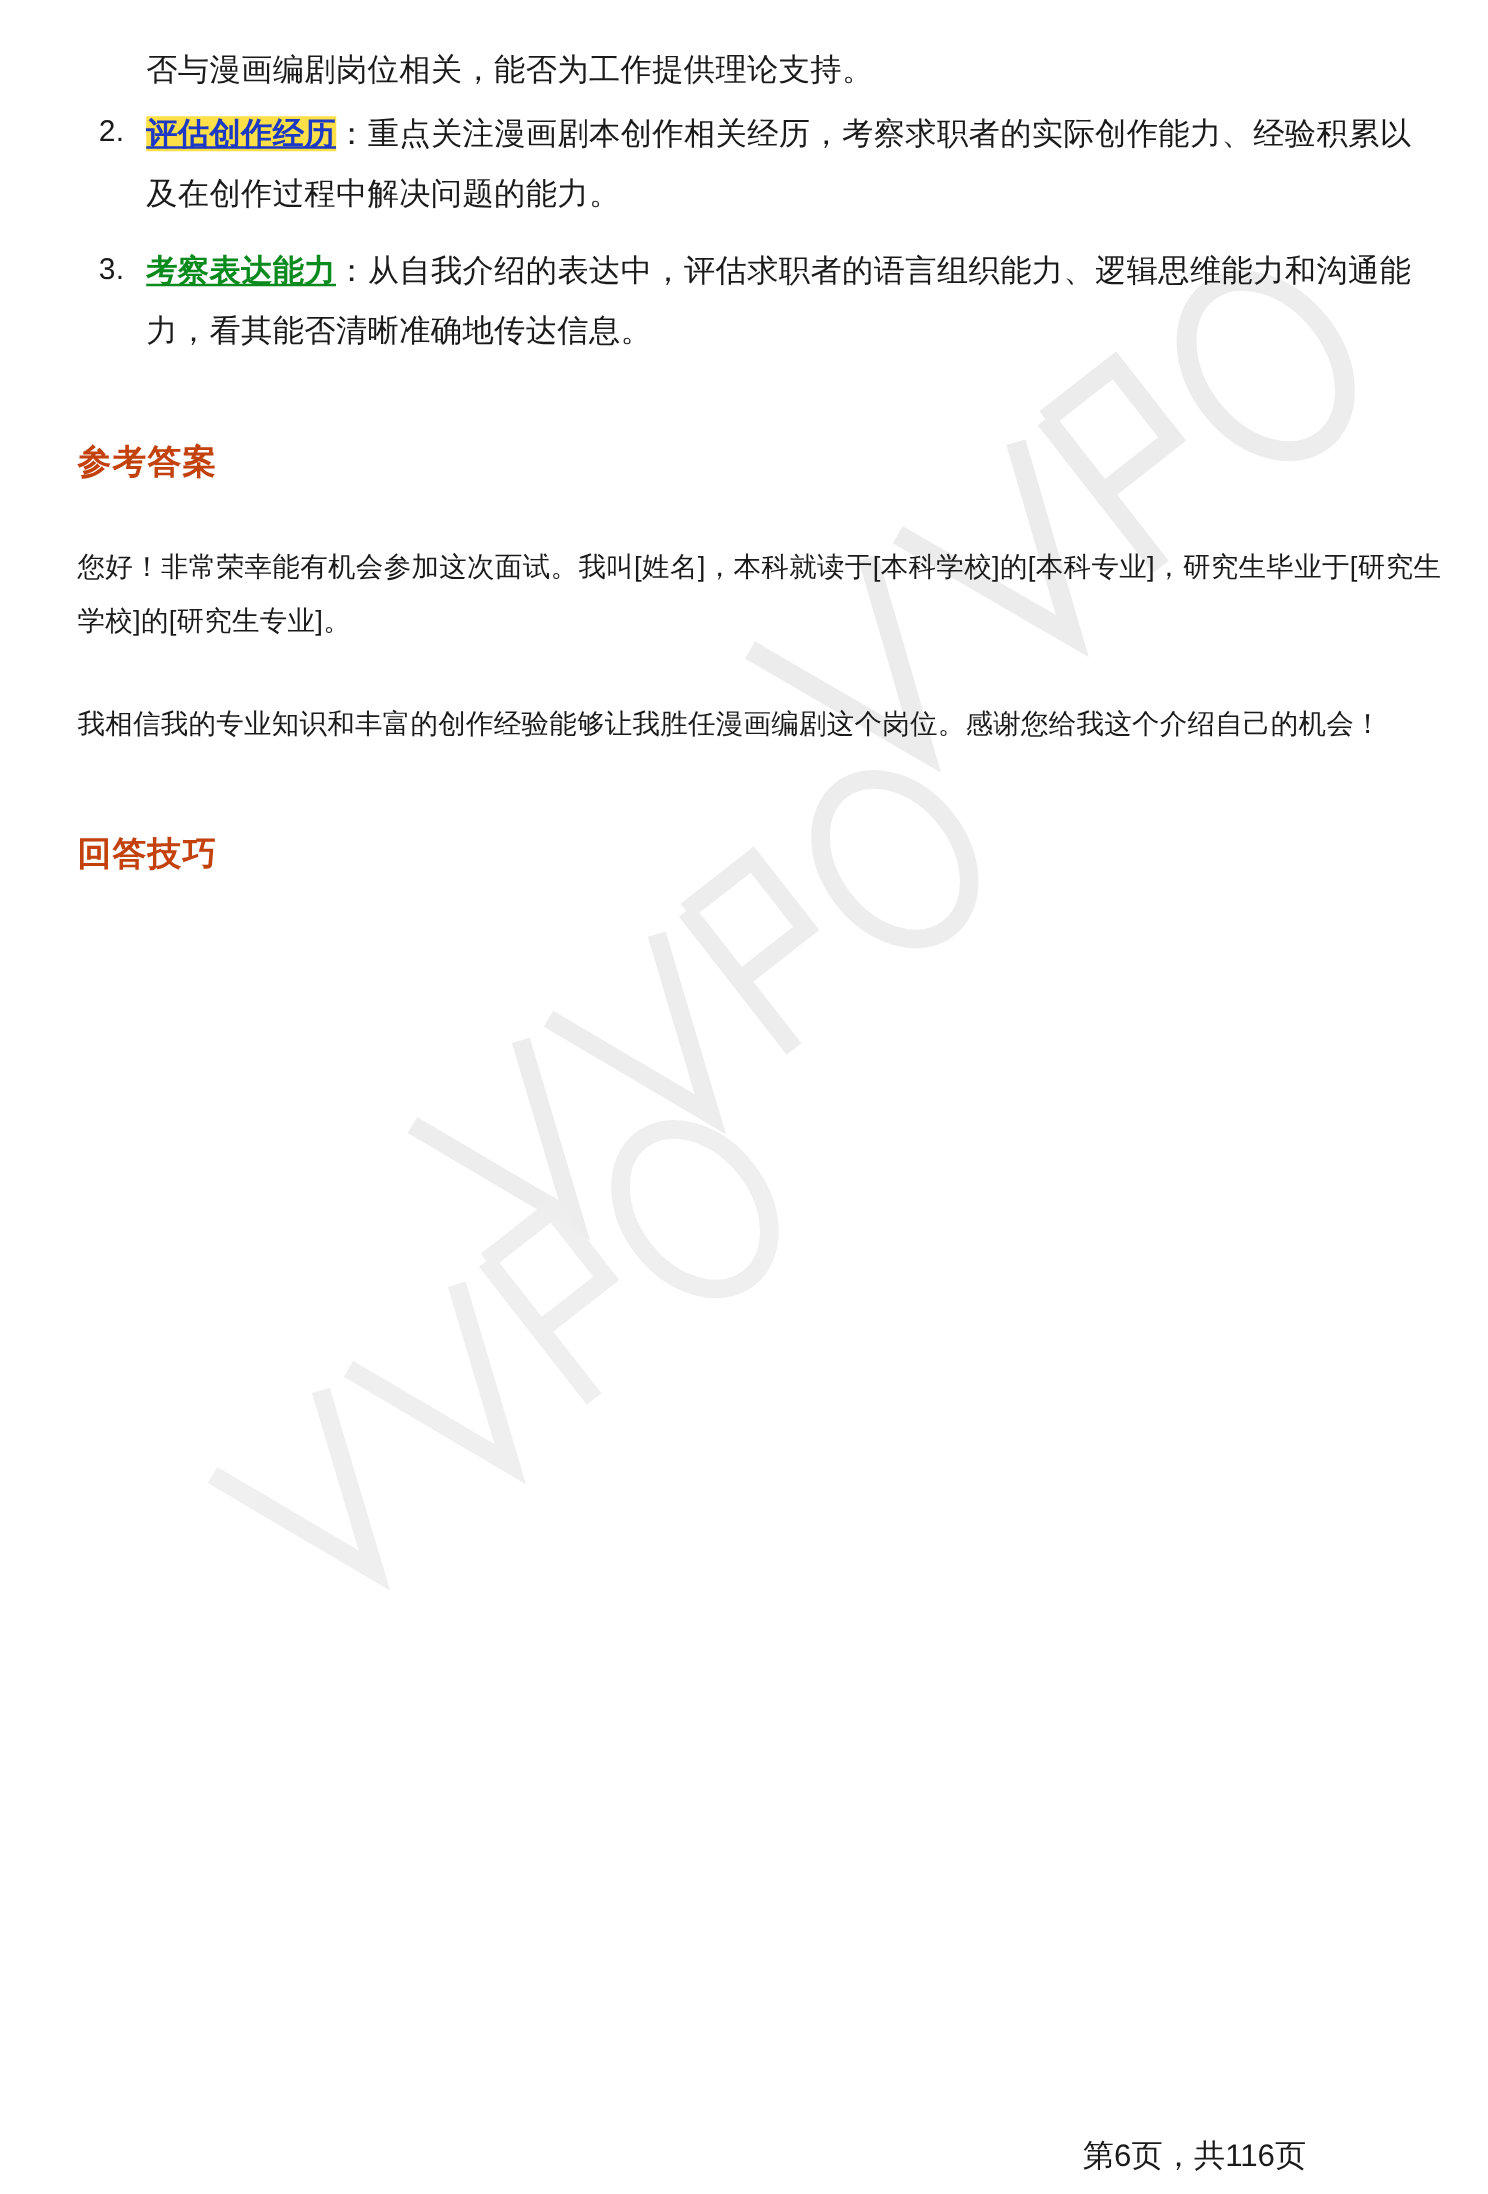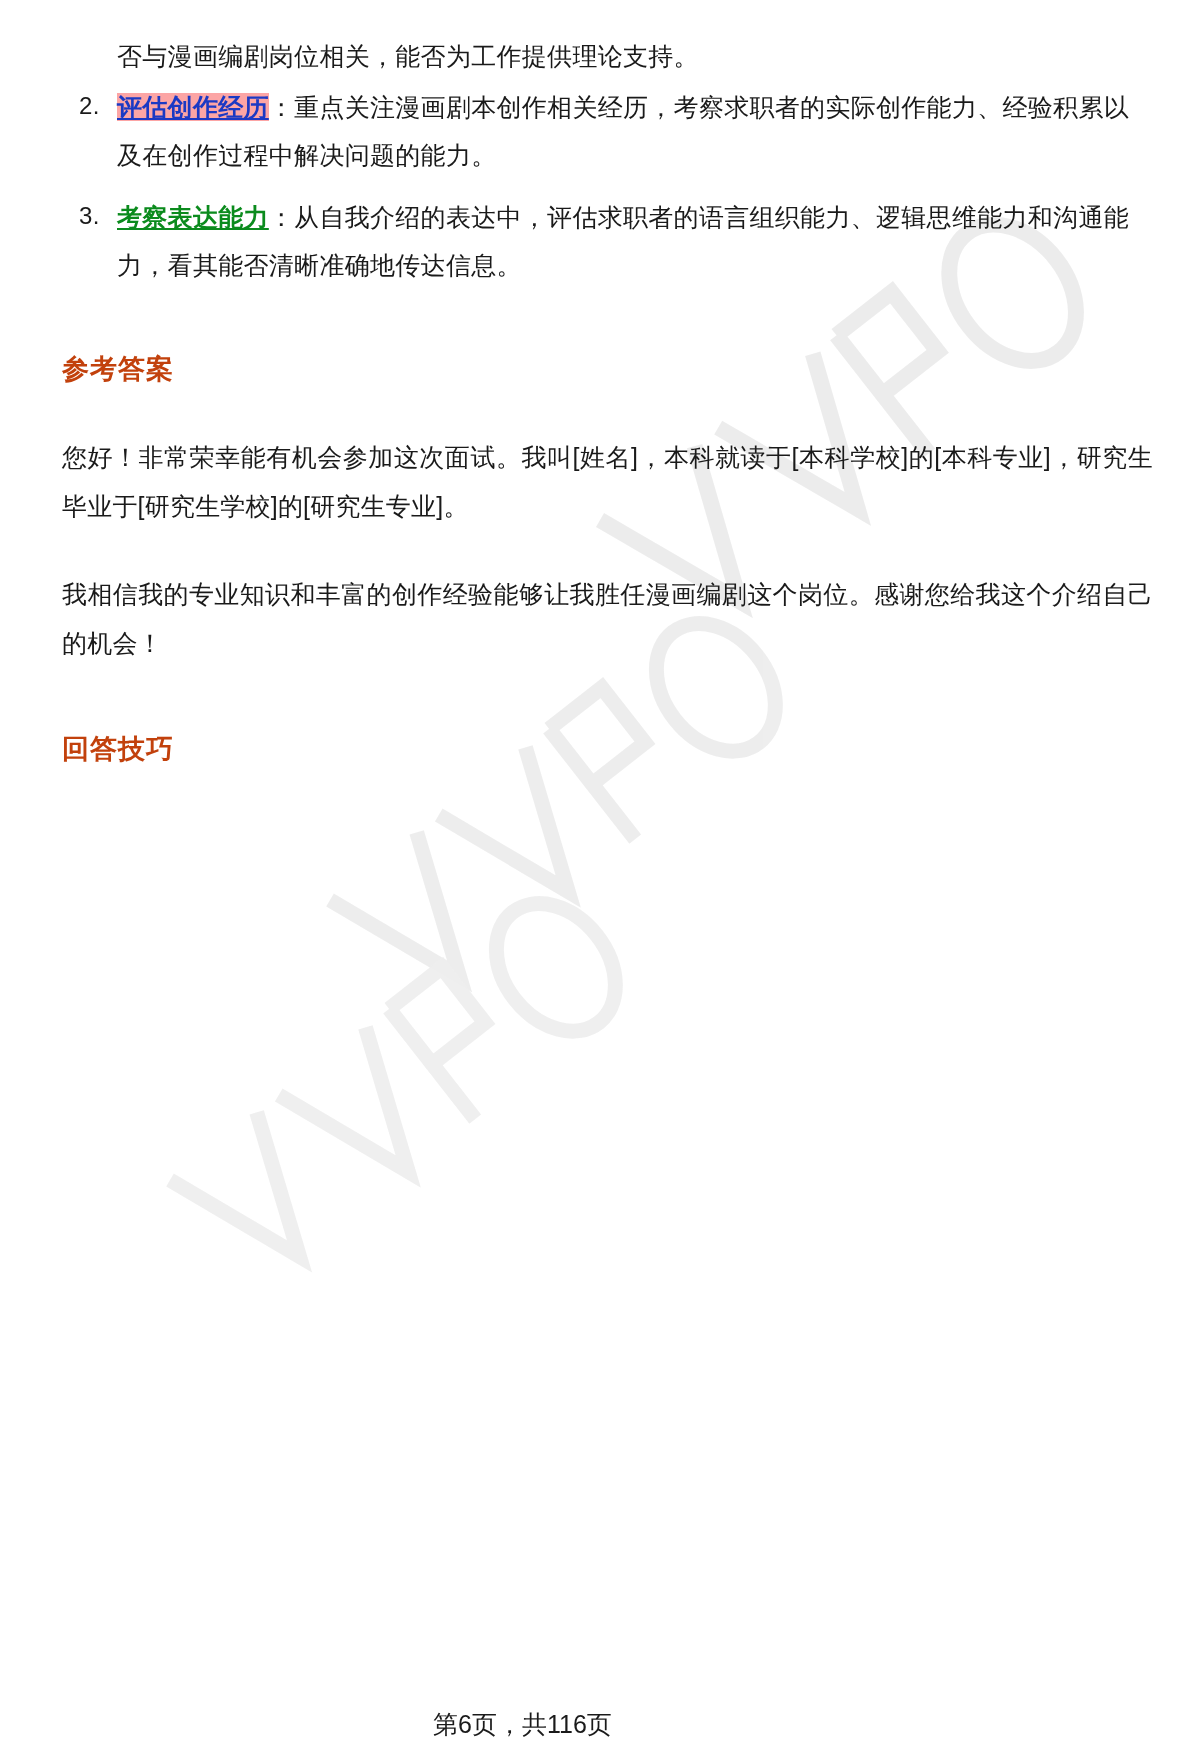--- a/index.html
+++ b/index.html
@@ -64,51 +64,51 @@
     top: 0;
     font-size: 24px;
     color: #1a1a1a;
   }
 
   .kw {
     font-weight: bold;
     text-decoration: underline;
     text-underline-offset: 2px;
   }
-  .kw-blue { color: #1b39c4; background: #fca5a5; }
+  .kw-blue { color: #1b39c4; background: #fde047; }
   .kw-green { color: #0b8b1d; }
 
   
   h2.section {
     font-size: 27px;
     font-weight: bold;
     margin: 62px 0 0 0;
     letter-spacing: 1px;
     color: #c2410c;
   }
   h2.section.tips { margin-top: 64px; }
 
   
   p.body {
-    font-size: 25px;
+    font-size: 22px;
     line-height: 1.94;
     margin: 40px 0 0 0;
     text-align: justify;
     text-justify: inter-ideograph;
     letter-spacing: .2px;
   }
   p.body.first { margin-top: 46px; }
 
   
   #footer {
     position: absolute;
     left: 0;
     bottom: 14px;
     width: 1045px;
-    text-align: center;
+    text-align: right;
     font-size: 25px;
     color: #1a1a1a;
     z-index: 2;
   }
 </style>
 </head>
 <body>
 
 <div id="watermark">
   <svg width="1190" height="1755" viewBox="0 0 1190 1755" xmlns="http://www.w3.org/2000/svg">

